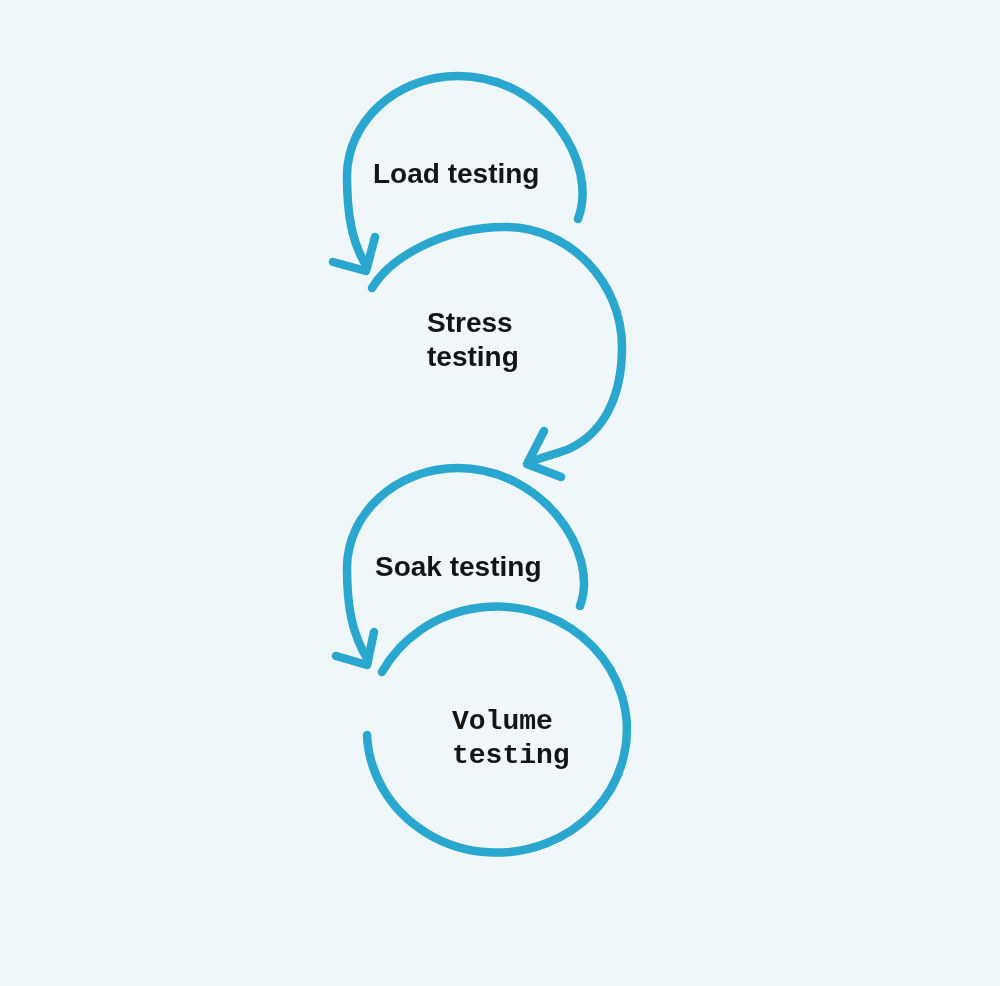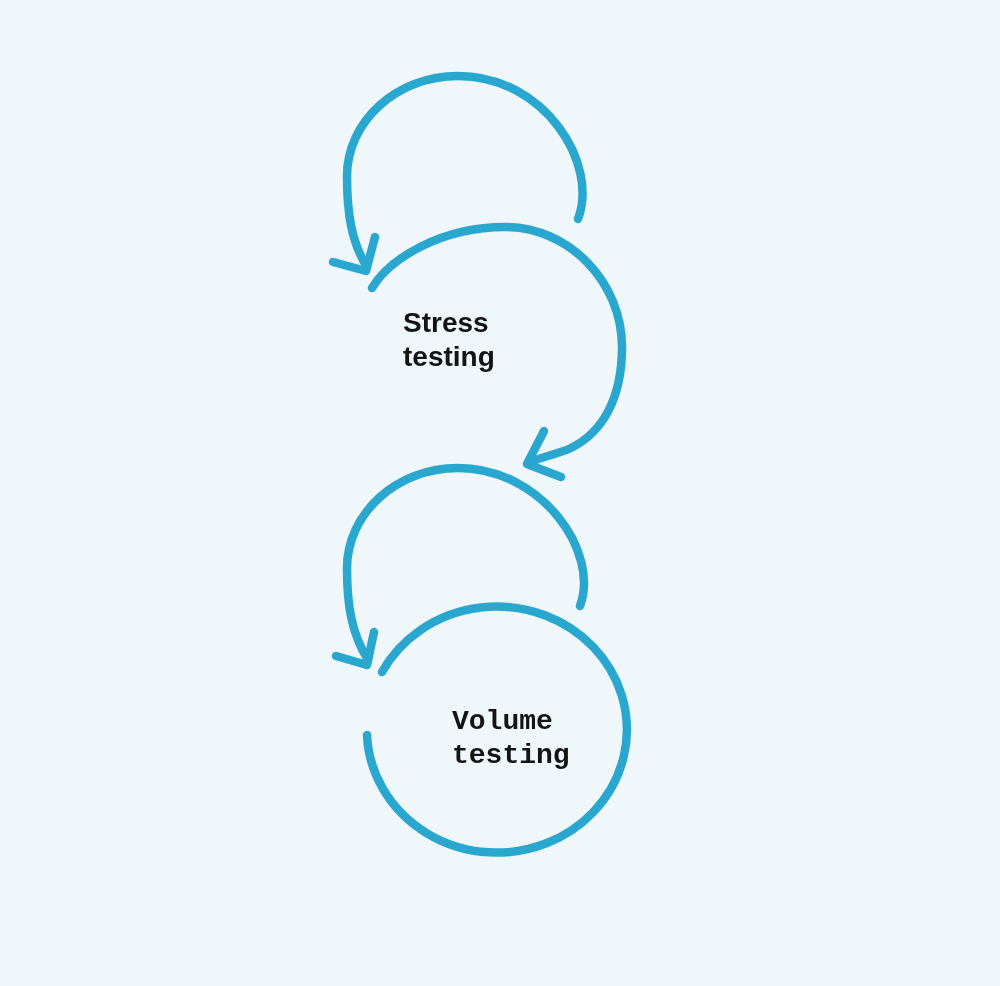--- a/index.html
+++ b/index.html
@@ -59,25 +59,31 @@
 
     <path class="loop-path" d="M 372 288 C 390 258 442 227 505 227 C 570 227 622 283 622 347 C 622 398 603 432 571 448 C 556 455 542 456 529 463"></path>
     <polyline class="arrowhead" points="544,431 527,464 561,477"></polyline>
 
     <path class="loop-path" d="M 580 606 C 600 552 542 468 458 468 C 396 468 347 514 347 568 C 347 607 352 634 368 660"></path>
     <polyline class="arrowhead" points="336,656 367,665 374,632"></polyline>
 
     <path class="loop-path" d="M 382 672 A 130 123 0 1 1 367 735"></path>
   </svg>
 
+  <div class="node-label" style="left:373px; top:174px;">
+    <div>Load testing</div>
+  </div>
 
-  <div class="node-label" style="left:403px; top:340px;">
+  <div class="node-label" style="left:427px; top:340px;">
     <div>Stress</div>
     <div>testing</div>
   </div>
 
+  <div class="node-label" style="left:375px; top:567px;">
+    <div>Soak testing</div>
+  </div>
 
   <div class="node-label" style="left:452px; top:739px;font-family:Liberation Mono, monospace;">
     <div>Volume</div>
     <div>testing</div>
   </div>
 
 </div>
 
 </body></html>

